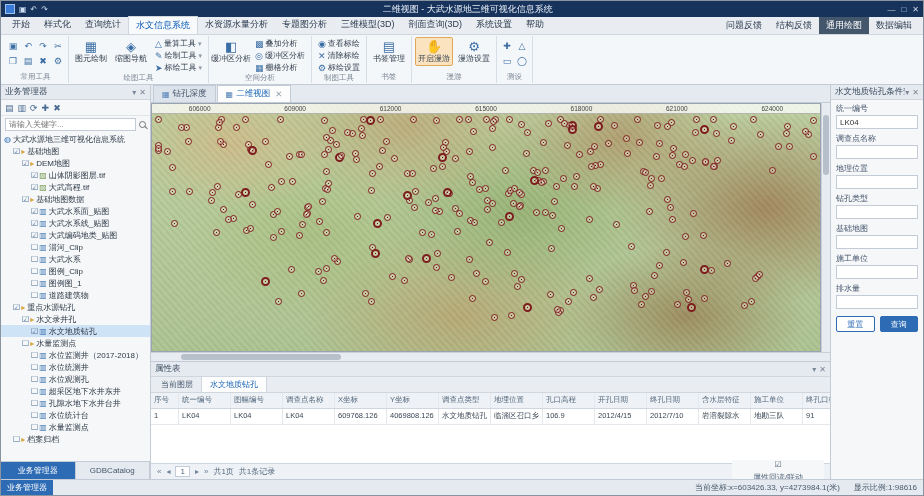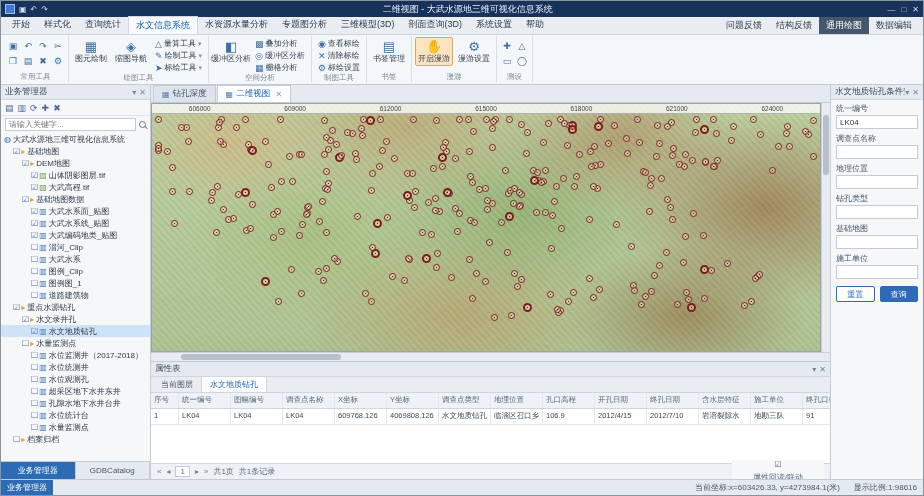--- a/index.html
+++ b/index.html
@@ -855,20 +855,21 @@
         </span>
       </div>
       <div class="rp-body">
         <div>
             <div class="field"><div class="flabel">统一编号</div><input value="LK04" style=""></div>
             <div class="field"><div class="flabel">调查点名称</div><input style=""></div>
             <div class="field"><div class="flabel">地理位置</div><input style=""></div>
             <div class="field"><div class="flabel">钻孔类型</div><input style=""></div>
             <div class="field"><div class="flabel">基础地图</div><input style=""></div>
             <div class="field"><div class="flabel">施工单位</div><input style=""></div>
+            <div class="field"><div class="flabel">排水量</div><input style=""></div>
           </div>
         <div class="rp-btns">
           <div class="btn">重置</div>
           <div class="btn primary">查询</div>
         </div>
       </div>
     </div>
   </div>
 
   <div class="statusbar">

